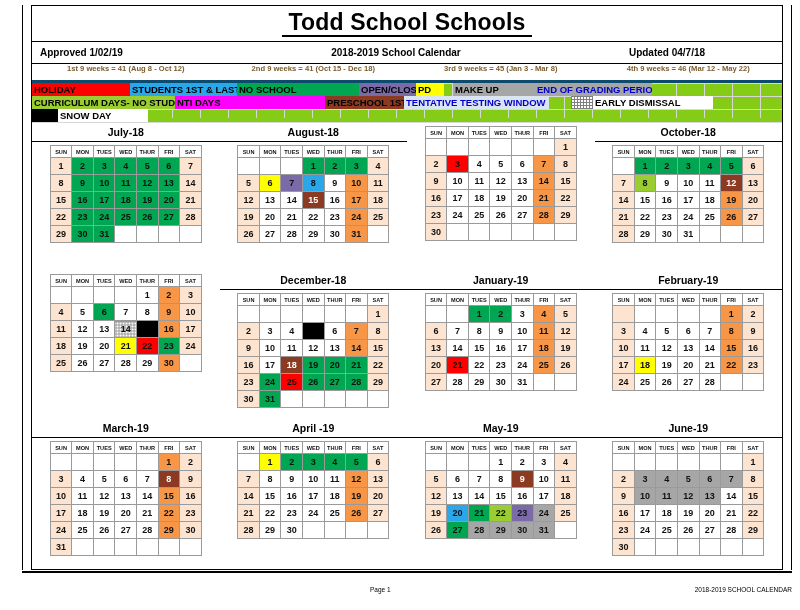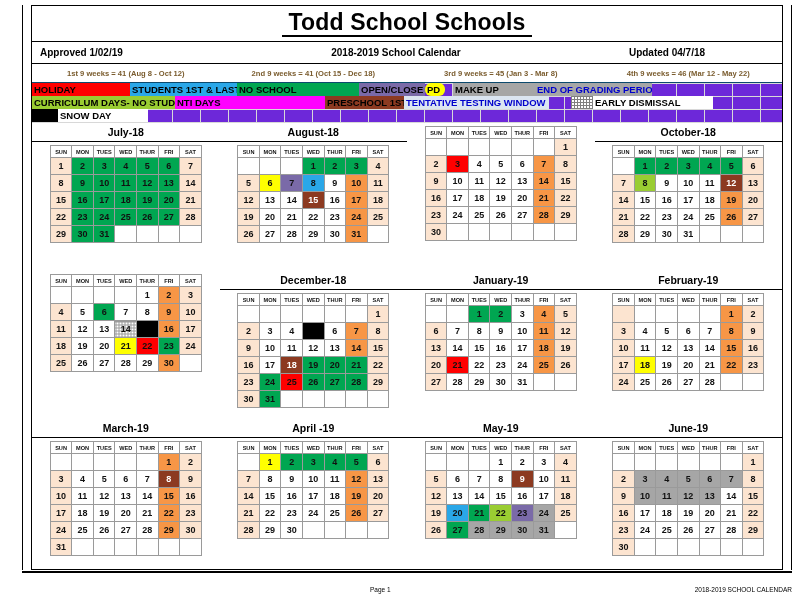--- a/index.html
+++ b/index.html
@@ -19,25 +19,25 @@
   .title-row{height:36px;border-bottom:1px solid #000;display:flex;align-items:center;justify-content:center;box-sizing:border-box;}
   .title{font-size:23px;font-weight:bold;letter-spacing:.2px;border-bottom:2px solid #000;padding:0 6px 1px 6px;line-height:1.05;}
 
   
   .approved-row{height:22px;border-bottom:1px solid #000;display:flex;align-items:center;font-size:10px;font-weight:bold;box-sizing:border-box;}
   .approved-row .a{padding-left:8px;width:200px;}
   .approved-row .b{flex:1;text-align:center;}
   .approved-row .c{width:230px;text-align:center;}
 
   
-  .nineweeks-row{height:19px;border-bottom:1px solid #0c4a6e;display:flex;align-items:center;box-sizing:border-box;}
+  .nineweeks-row{height:19px;border-bottom:3px solid #0c4a6e;display:flex;box-sizing:border-box;}
   .nw{flex:1;text-align:center;font-size:7.6px;font-weight:bold;color:#7a5c2e;}
 
   
-  .legend{height:40px;border-bottom:1px solid #84cc16;box-sizing:border-box;position:relative;background:#6d28d9;}
+  .legend{height:40px;border-bottom:5px solid #84cc16;box-sizing:border-box;position:relative;background:#84cc16;}
   .lg-grid{position:absolute;inset:0;}
   .lg-grid i{position:absolute;top:0;bottom:0;width:1px;background:#d8d8d8;}
   .lg-grid u{position:absolute;left:0;right:0;height:1px;background:#d8d8d8;}
   .lrow{position:absolute;left:0;right:0;height:13px;display:flex;align-items:stretch;}
   .lrow.r1{top:0px;}
   .lrow.r2{top:13px;}
   .lrow.r3{top:26px;}
   .lchip{display:flex;align-items:center;font-size:9.5px;font-weight:bold;white-space:nowrap;overflow:hidden;line-height:13px;padding-left:2px;box-sizing:border-box;}
 
   
@@ -140,21 +140,21 @@
           <u style="top: 0px;"></u>
           <u style="top: 13px;"></u>
           <u style="top: 26px;"></u>
           <u style="top: 39px;"></u>
         </div>
       <div class="lrow r1" id="legend-row-1">
           <div class="lchip" style="position: absolute; left: 0px; width: 98px; height: 13px; background: rgb(255, 0, 0); color: rgb(0, 0, 0);">HOLIDAY</div>
           <div class="lchip" style="position: absolute; left: 98px; width: 107px; height: 13px; background: rgb(42, 167, 232); color: rgb(0, 0, 0);">STUDENTS 1ST &amp; LAST DAY</div>
           <div class="lchip" style="position: absolute; left: 205px; width: 122px; height: 13px; background: rgb(0, 166, 81); color: rgb(0, 0, 0);">NO SCHOOL</div>
           <div class="lchip" style="position: absolute; left: 327px; width: 66px; height: 13px; background: rgb(122, 106, 168); color: rgb(0, 0, 0);">OPEN/CLOSE DAY</div>
-          <div class="lchip" style="position: absolute; left: 393px; width: 20px; height: 13px; background: rgb(255, 255, 0); color: rgb(0, 0, 0); border-radius: 6px;">PD</div>
+          <div class="lchip" style="position: absolute; left: 384px; width: 28px; height: 13px; background: rgb(255, 255, 0); color: rgb(0, 0, 0);">PD</div>
           <div class="lchip" style="position: absolute; left: 421px; width: 82px; height: 13px; background: rgb(166, 166, 166); color: rgb(0, 0, 0);">MAKE UP</div>
           <div class="lchip" style="position: absolute; left: 503px; width: 117px; height: 13px; background: rgb(166, 166, 166); color: rgb(0, 0, 204);">END OF GRADING PERIOD</div>
         </div>
       <div class="lrow r2" id="legend-row-2">
           <div class="lchip" style="position: absolute; left: 0px; width: 143px; height: 13px; background: rgb(154, 205, 50); color: rgb(0, 0, 0);">CURRICULUM DAYS- NO STUDENTS</div>
           <div class="lchip" style="position: absolute; left: 143px; width: 150px; height: 13px; background: rgb(255, 0, 255); color: rgb(0, 0, 0);">NTI DAYS</div>
           <div class="lchip" style="position: absolute; left: 293px; width: 101px; height: 13px; background: rgb(140, 58, 33); color: rgb(0, 0, 0);">PRESCHOOL 1ST &amp; LAST DAY</div>
           <div class="lchip" style="position: absolute; left: 372px; width: 145px; height: 13px; background: rgb(219, 229, 241); color: rgb(0, 0, 204);">TENTATIVE TESTING WINDOW</div>
           <div class="lchip" style="position: absolute; left: 539px; width: 22px; height: 13px; background: repeating-linear-gradient(0deg, rgb(128, 128, 128) 0px, rgb(128, 128, 128) 1px, transparent 1px, transparent 3px), repeating-linear-gradient(90deg, rgb(128, 128, 128) 0px, rgb(128, 128, 128) 1px, transparent 1px, transparent 3px) rgb(255, 255, 255); color: rgb(0, 0, 0);"></div>
           <div class="lchip" style="position: absolute; left: 561px; width: 120px; height: 13px; background: rgb(255, 255, 255); color: rgb(0, 0, 0);">EARLY DISMISSAL</div>

